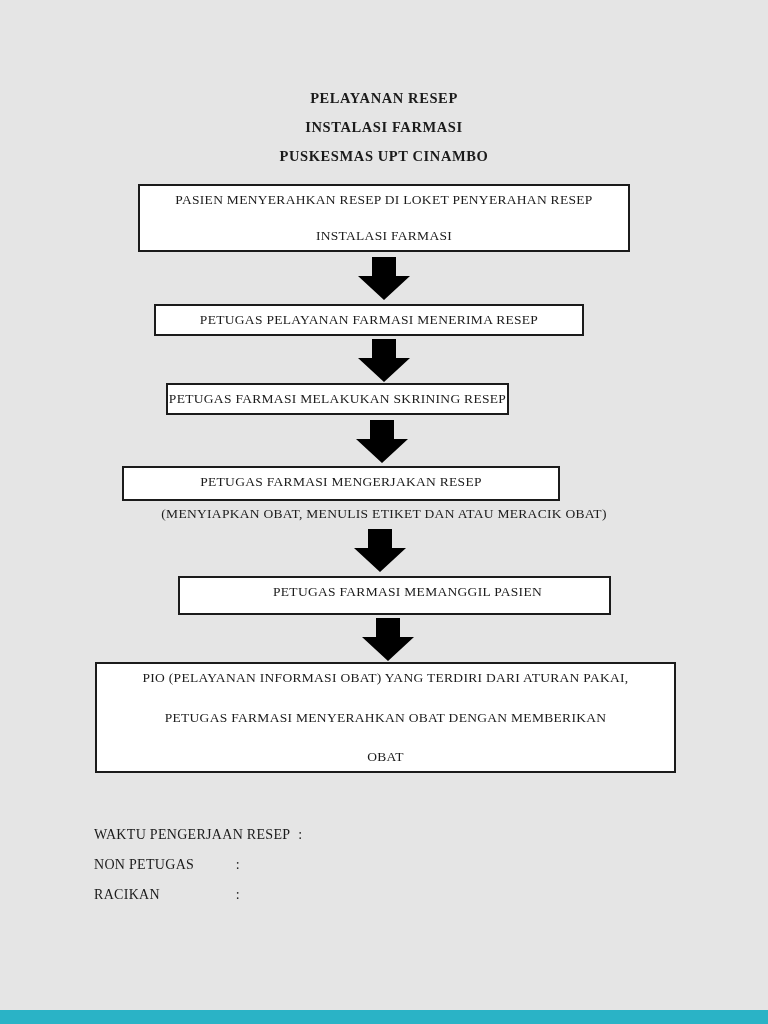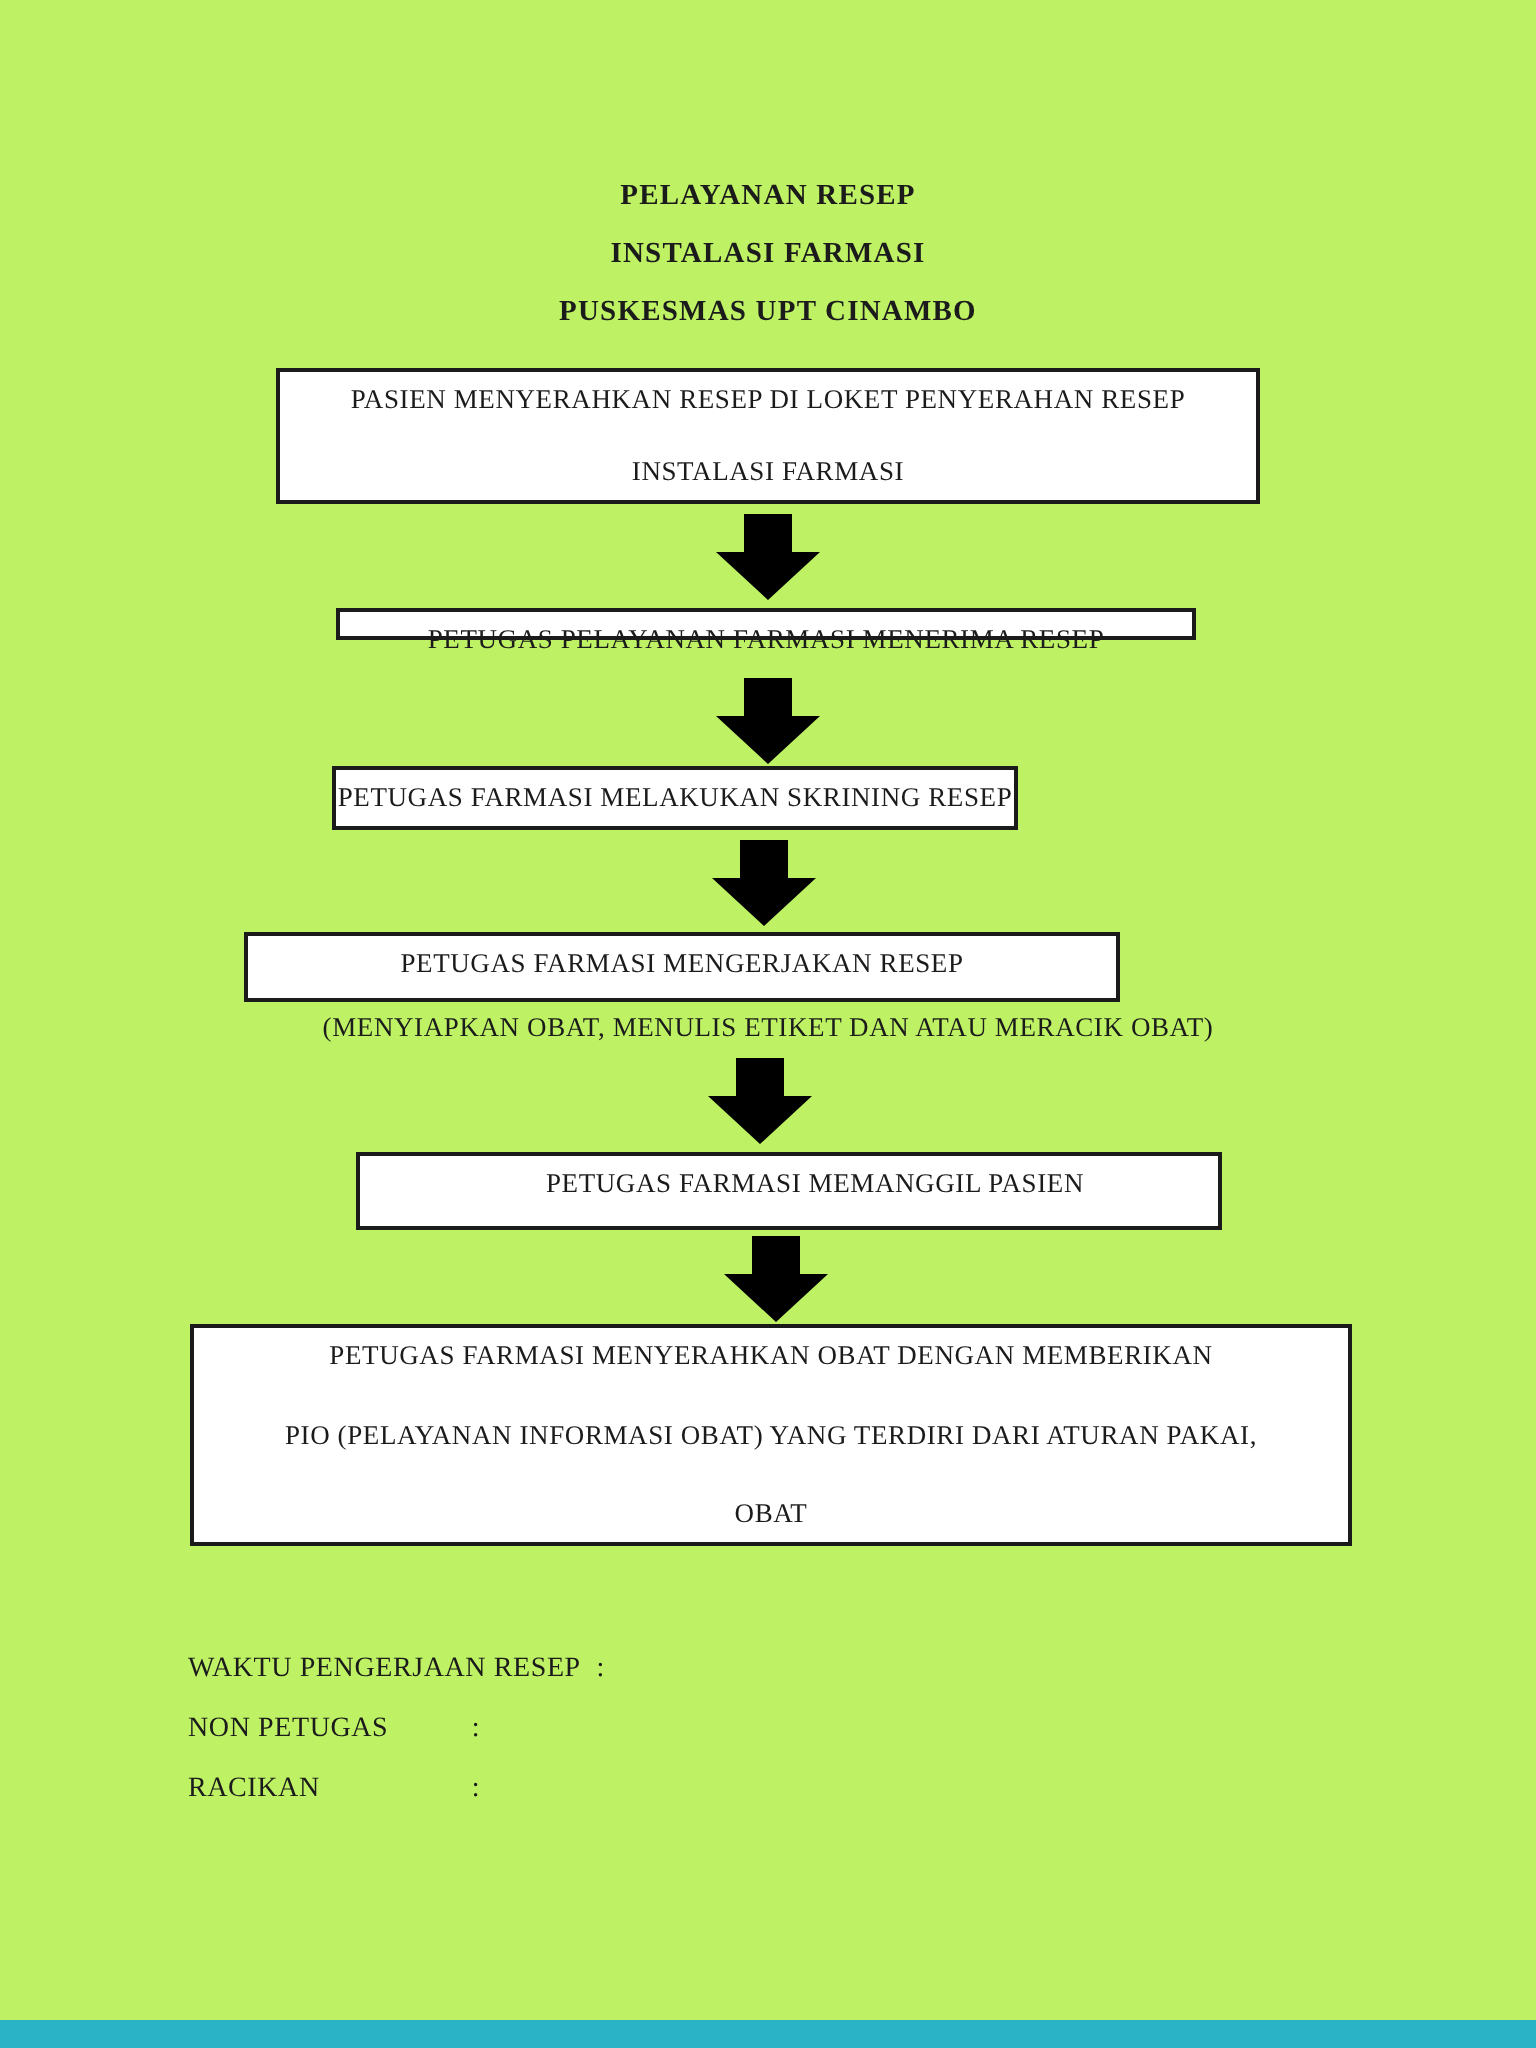--- a/index.html
+++ b/index.html
@@ -4,21 +4,21 @@
 <style>
   html, body {
     margin: 0;
     padding: 0;
     background: #ffffff;
   }
   .page {
     position: relative;
     width: 768px;
     height: 1024px;
-    background: #bef264;
+    background: #e5e5e5;
     overflow: hidden;
     font-family: "Liberation Serif", "DejaVu Serif", serif;
     color: #1b1b1b;
   }
   .doc-title {
     position: absolute;
     left: 0;
     right: 0;
     top: 84px;
     text-align: center;
@@ -104,21 +104,21 @@
 
   <div class="box" style="left:138px; top:184px; width:492px; height:68px;">
     <div class="line">PASIEN MENYERAHKAN RESEP DI LOKET PENYERAHAN RESEP</div>
     <div class="line">INSTALASI FARMASI</div>
   </div>
 
   <svg class="arrow" style="left:358px; top:257px;" viewBox="0 0 52 43">
     <path d="M14,0 L38,0 L38,19 L52,19 L26,43 L0,19 L14,19 Z" fill="#000000"></path>
   </svg>
 
-  <div class="box" style="left:168px; top:304px; width:430px; height:16px;">
+  <div class="box" style="left:154px; top:304px; width:430px; height:32px;">
     <div class="line">PETUGAS PELAYANAN FARMASI MENERIMA RESEP</div>
   </div>
 
   <svg class="arrow" style="left:358px; top:339px;" viewBox="0 0 52 43">
     <path d="M14,0 L38,0 L38,19 L52,19 L26,43 L0,19 L14,19 Z" fill="#000000"></path>
   </svg>
 
   <div class="box" style="left:166px; top:383px; width:343px; height:32px;">
     <div class="line">PETUGAS FARMASI MELAKUKAN SKRINING RESEP</div>
   </div>
@@ -139,22 +139,22 @@
 
   <div class="box" style="left:178px; top:576px; width:433px; height:39px;padding-left:26px;">
     <div class="line">PETUGAS FARMASI MEMANGGIL PASIEN</div>
   </div>
 
   <svg class="arrow" style="left:362px; top:618px;" viewBox="0 0 52 43">
     <path d="M14,0 L38,0 L38,19 L52,19 L26,43 L0,19 L14,19 Z" fill="#000000"></path>
   </svg>
 
   <div class="box" style="left:95px; top:662px; width:581px; height:111px;">
+    <div class="line">PIO (PELAYANAN INFORMASI OBAT) YANG TERDIRI DARI ATURAN PAKAI,</div>
     <div class="line">PETUGAS FARMASI MENYERAHKAN OBAT DENGAN MEMBERIKAN</div>
-    <div class="line">PIO (PELAYANAN INFORMASI OBAT) YANG TERDIRI DARI ATURAN PAKAI,</div>
     <div class="line">OBAT</div>
   </div>
 
   <div class="footer-block">
     <div class="footer-row">
       <span class="f-label">WAKTU PENGERJAAN RESEP</span>
       <span class="f-colon">:</span>
     </div>
     <div class="footer-row aligned">
       <span class="f-label">NON PETUGAS</span>

